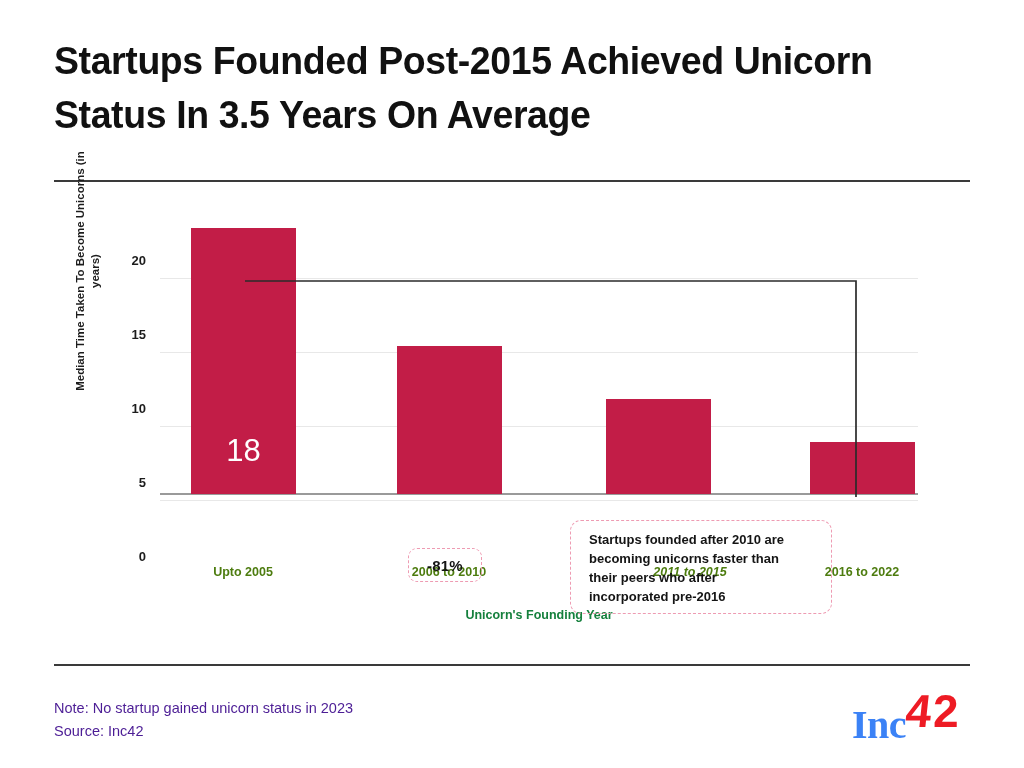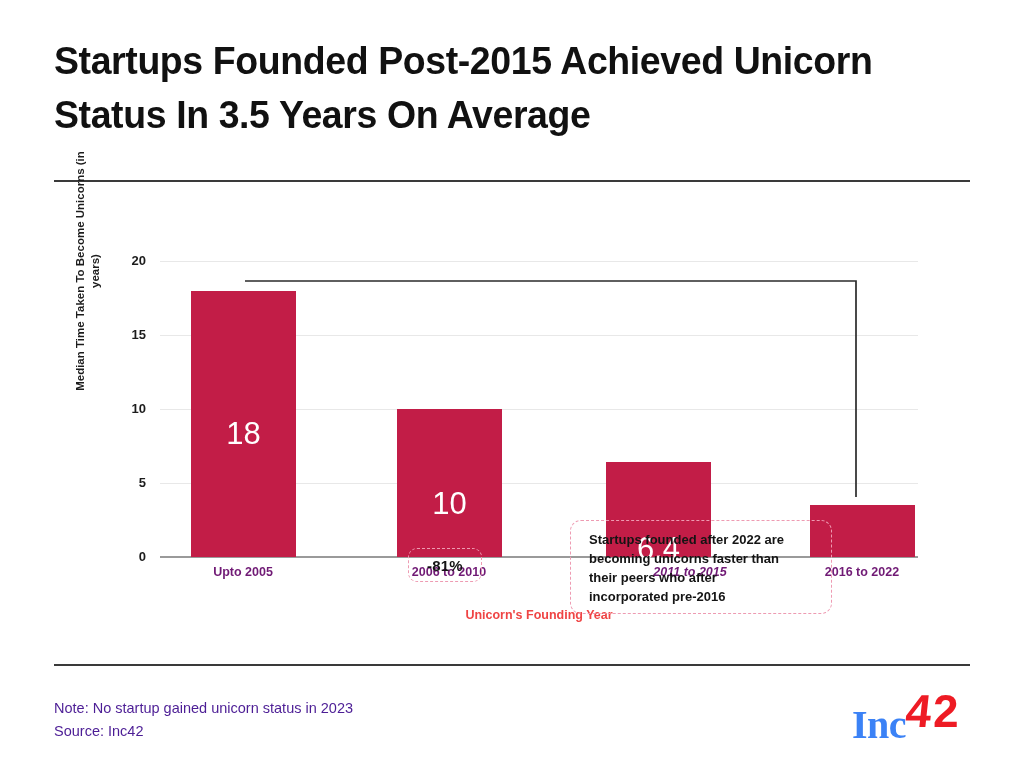--- a/index.html
+++ b/index.html
@@ -52,23 +52,23 @@
     left: 0;
     top: 200px;
     width: 1024px;
     height: 450px;
   }
 
   
   #plot {
     position: absolute;
     left: 160px;
-    top: 61px;
+    top: 78px;
     width: 758px;
-    height: 296px;
+    height: 216px;
   }
   .gridline {
     position: absolute;
     left: 0;
     width: 758px;
     height: 1px;
     background: #e8e8e8;
   }
   .baseline {
     position: absolute;
@@ -115,32 +115,32 @@
     font-size: 31px;
     font-weight: 400;
     font-family: "Liberation Sans", sans-serif;
   }
   .xcat {
     position: absolute;
     width: 160px;
     text-align: center;
     font-size: 12.5px;
     font-weight: bold;
-    color: #701a75;
+    color: #4d7c0f;
     top: 365px;
   }
   .xaxis-title {
     position: absolute;
     left: 160px;
     top: 408px;
     width: 758px;
     text-align: center;
     font-size: 12.5px;
     font-weight: bold;
-    color: #ef4444;
+    color: #15803d;
   }
 
   
   #bracket {
     position: absolute;
     left: 0; top: 0;
     width: 1024px; height: 450px;
     pointer-events: none;
   }
 
@@ -266,21 +266,21 @@
 
     <div class="xaxis-title">Unicorn's Founding Year</div>
 
     <svg id="bracket" viewBox="0 0 1024 450">
       <polyline points="245,81 856,81 856,297" fill="none" stroke="#2b2b2b" stroke-width="1.7"></polyline>
     </svg>
 
     <div class="badge">-81%</div>
 
     <div class="callout">
-      <div>Startups founded after 2022 are</div>
+      <div>Startups founded after 2010 are</div>
       <div>becoming unicorns faster than</div>
       <div>their peers who after</div>
       <div>incorporated pre-2016</div>
     </div>
   </div>
 
   <div class="rule rule-bot"></div>
 
   <div class="note">
     <div>Note: No startup gained unicorn status in 2023</div>

